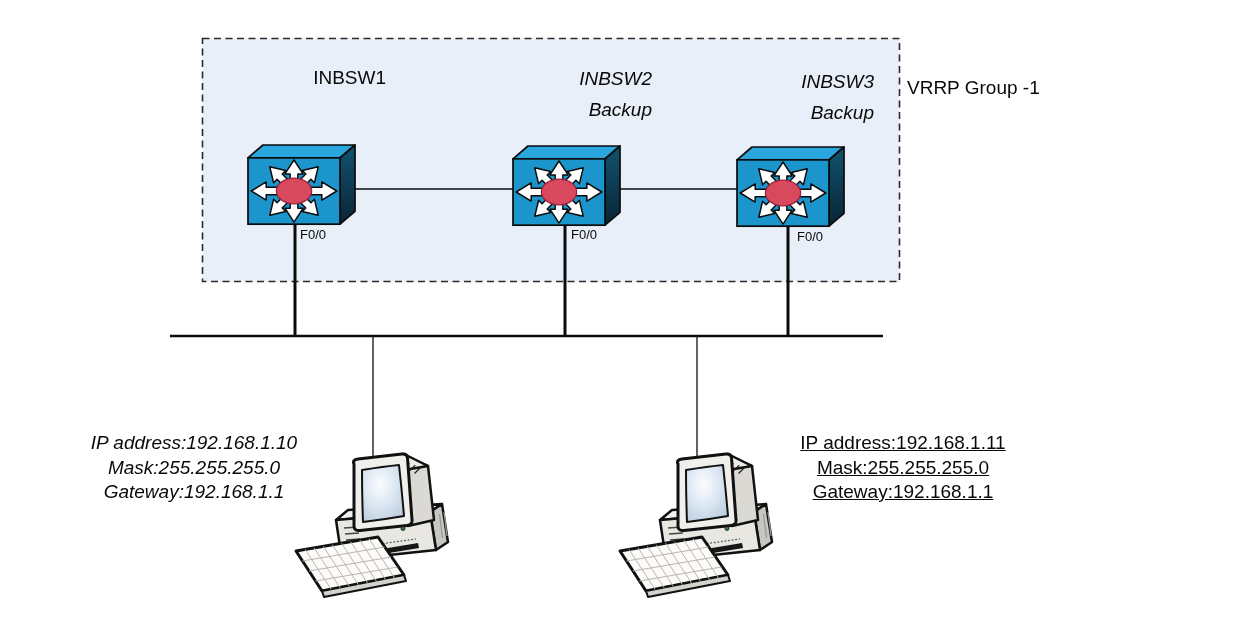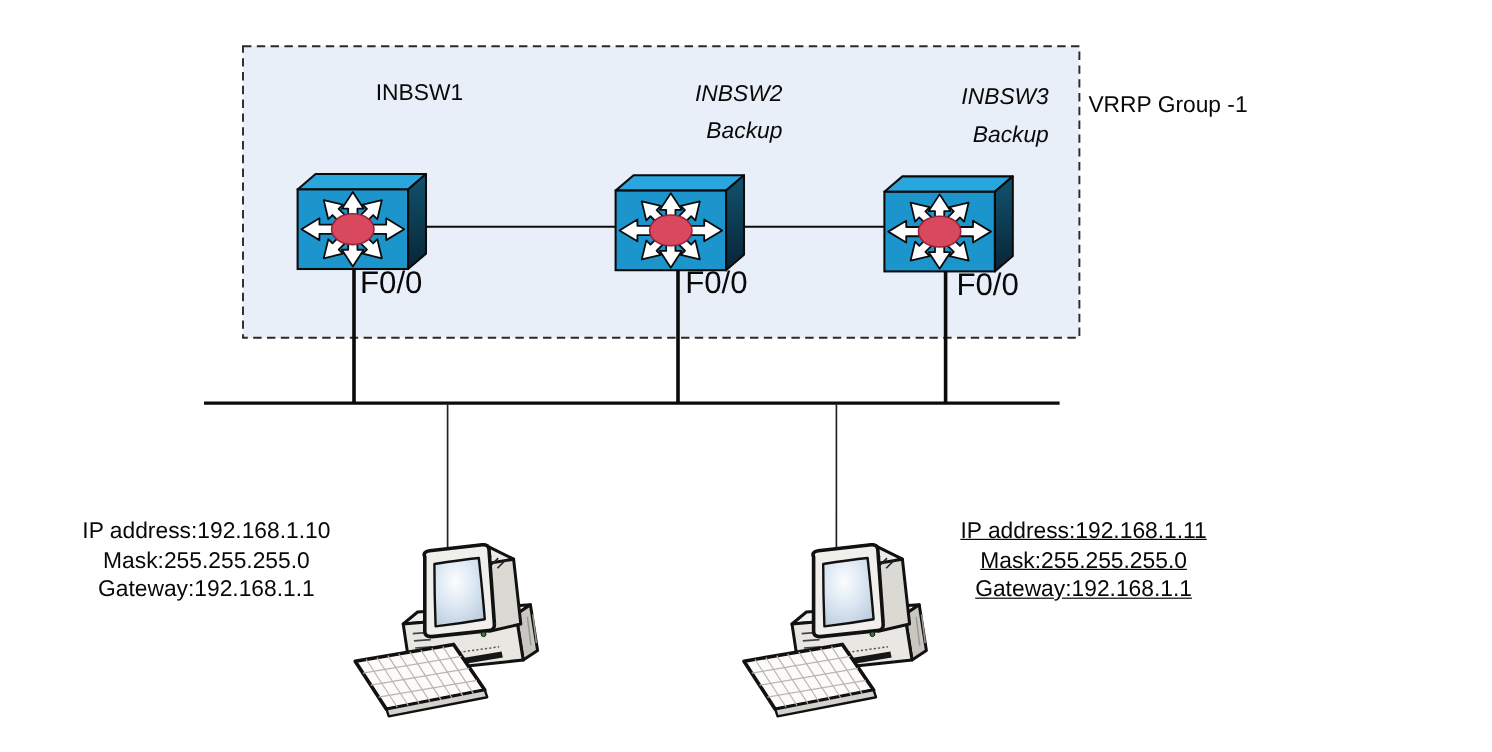--- a/index.html
+++ b/index.html
@@ -5,21 +5,21 @@
   html,body{margin:0;padding:0;background:#ffffff;}
   .canvas{
     position:relative;width:1243px;height:627px;background:#ffffff;overflow:hidden;
     font-family:"Liberation Sans",sans-serif;color:#000;
   }
   .diagram-svg{position:absolute;left:0;top:0;}
   .lbl{position:absolute;white-space:nowrap;font-size:19px;line-height:22px;color:#090909;}
   .switch-label{width:180px;text-align:right;}
   .switch-label .role{display:block;margin-top:9px;}
   .switch-label span{display:block;}
-  .port-label{font-size:26px;}
+  .port-label{font-size:13px;}
   .vrrp-line{font-size:19px;}
   .host-info{width:240px;text-align:center;line-height:24.5px;font-size:19px;}
   .host-info span{display:block;}
 </style>
 </head>
 <body>
 
 <div class="canvas">
 
   <svg class="diagram-svg" width="1243" height="627" viewBox="0 0 1243 627">
@@ -138,21 +138,21 @@
     <span>INBSW3</span>
     <span class="role">Backup</span>
   </div>
 
   <div class="lbl port-label" style="left:300px;top:224px;">F0/0</div>
   <div class="lbl port-label" style="left:571px;top:224px;">F0/0</div>
   <div class="lbl port-label" style="left:797px;top:226px;">F0/0</div>
 
   <div class="lbl vrrp-line" style="left:907px;top:51px;margin-top:26px;">VRRP Group -1</div>
 
-  <div class="lbl host-info" style="left:52px;top:431px;">
+  <div class="lbl host-info" style="left:74px;top:431px;font-style:italic;">
     <span>IP address:192.168.1.10</span>
     <span>Mask:255.255.255.0</span>
     <span>Gateway:192.168.1.1</span>
   </div>
 
   <div class="lbl host-info" style="left:783px;top:431px;text-decoration:underline;">
     <span>IP address:192.168.1.11</span>
     <span>Mask:255.255.255.0</span>
     <span>Gateway:192.168.1.1</span>
   </div>

